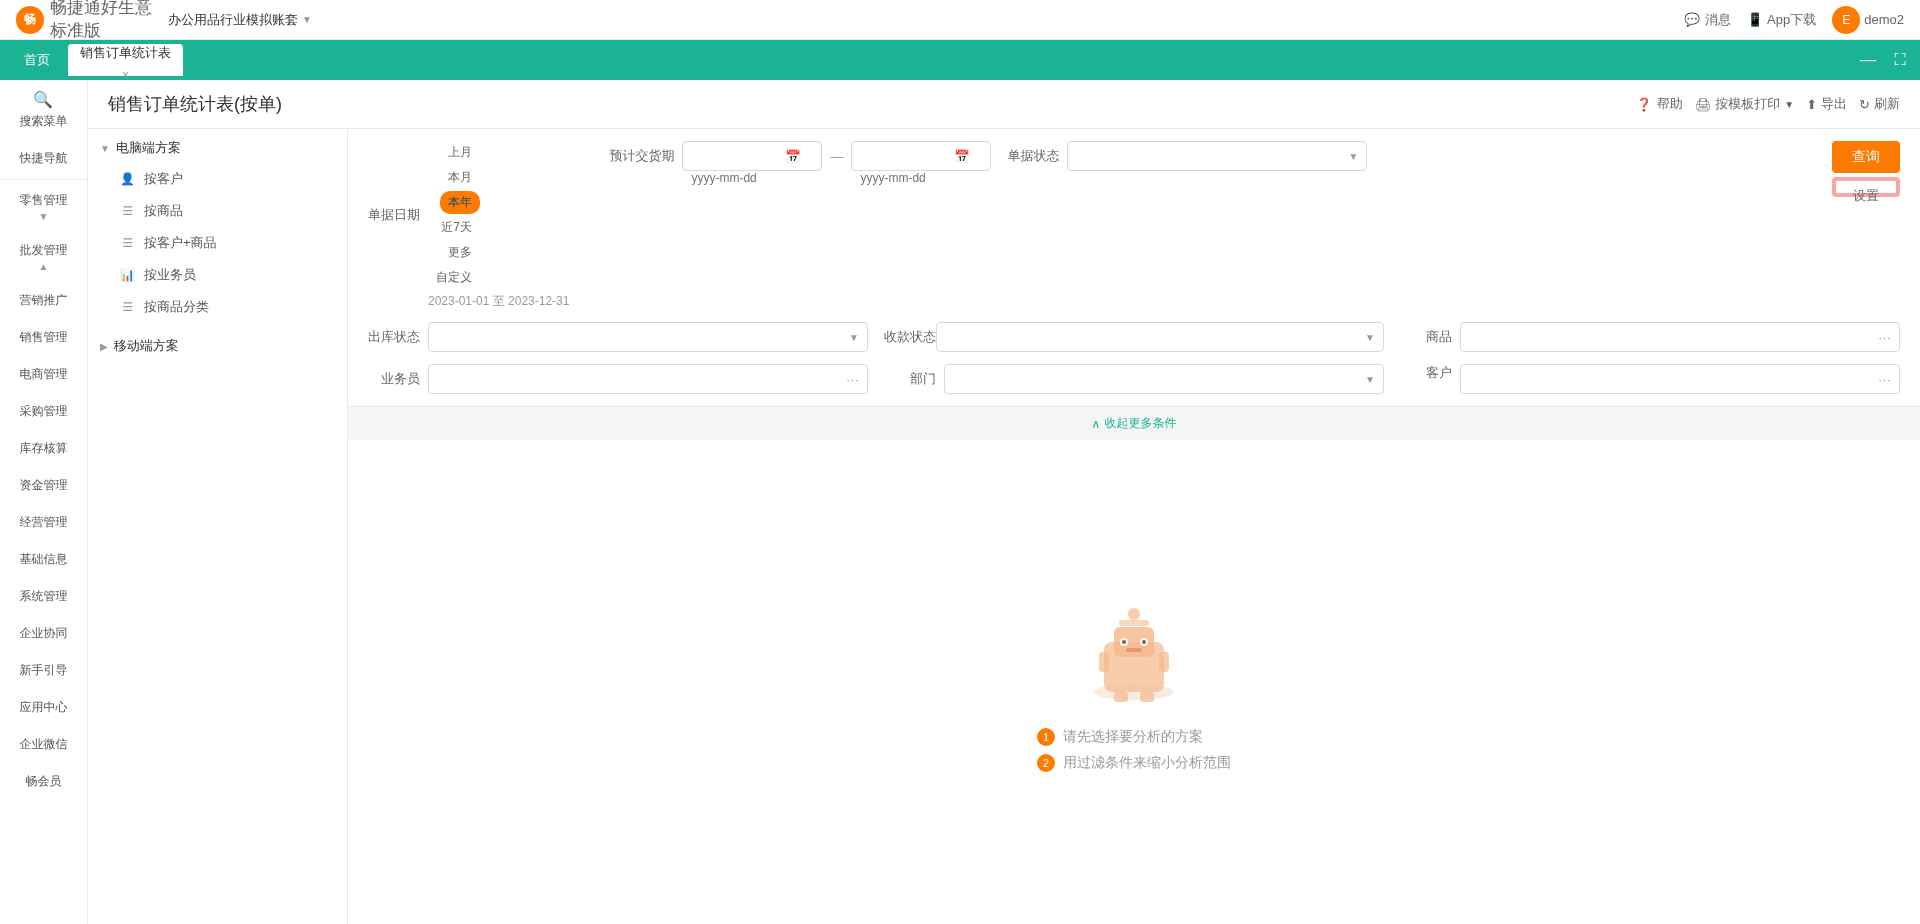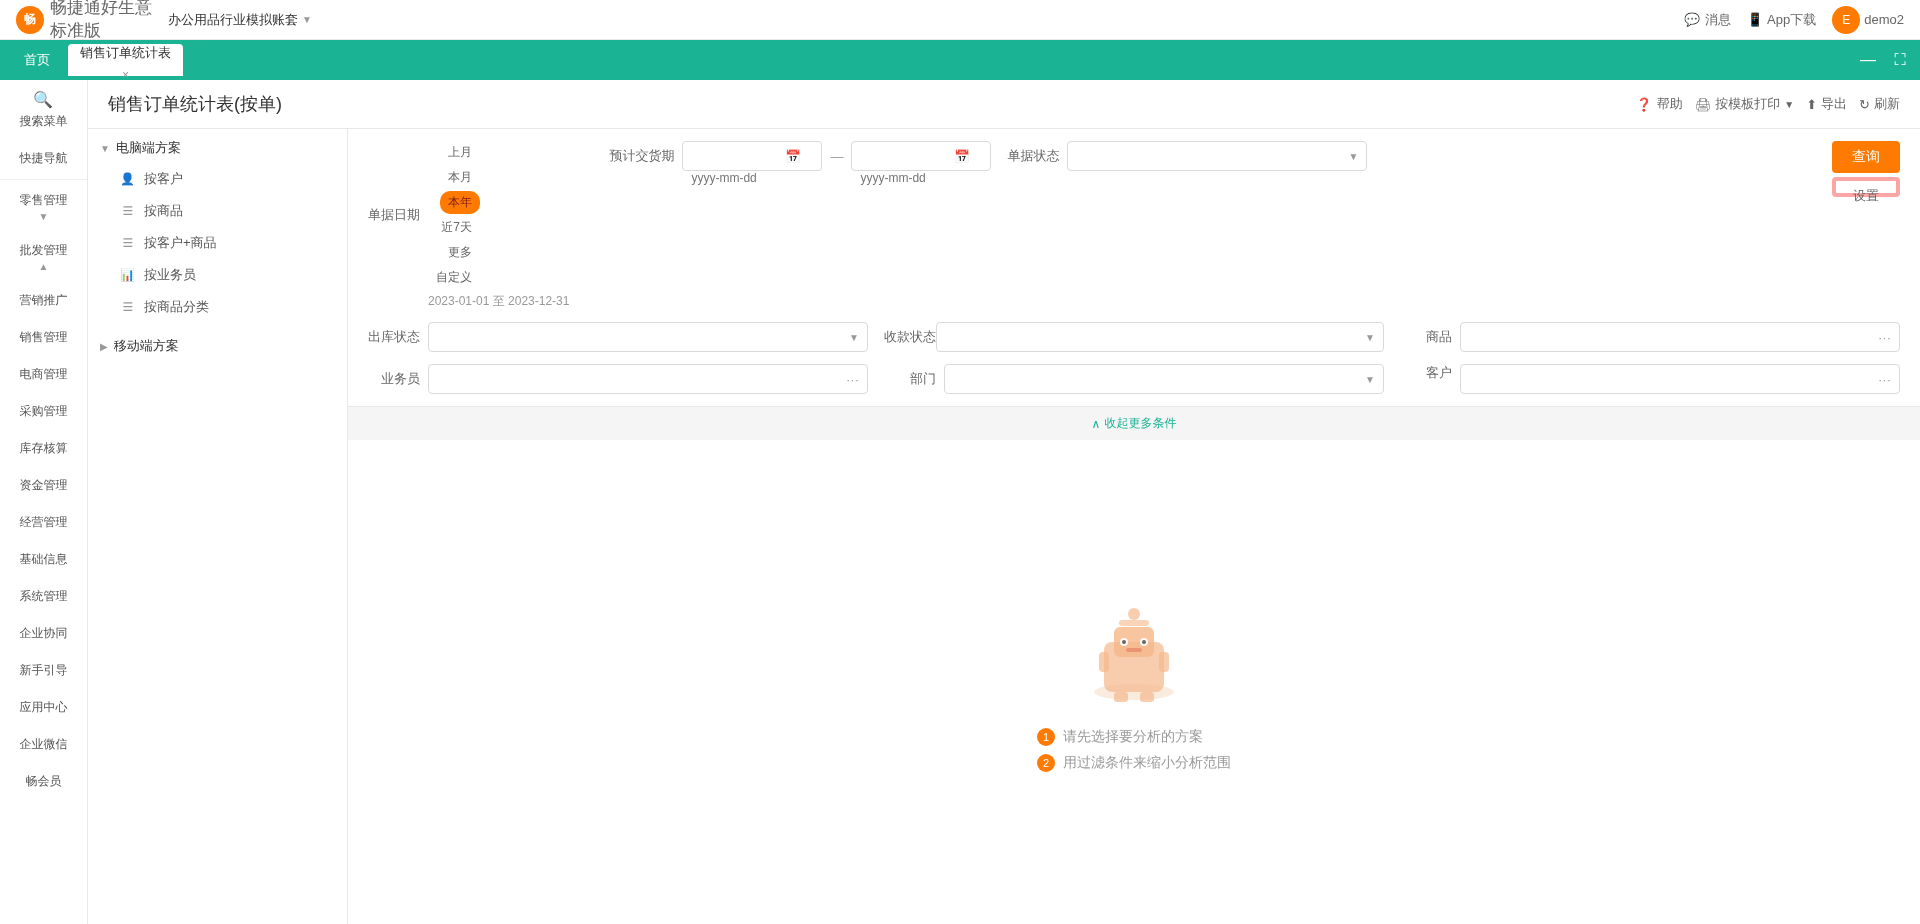--- a/index.html
+++ b/index.html
@@ -58,21 +58,21 @@
     .active-dot { width: 8px; height: 8px; border-radius: 50%; background: #ff7a00; flex-shrink: 0; }
 
     
     .right-content { flex: 1; display: flex; flex-direction: column; overflow: hidden; }
 
     
     .filter-area { background: #fff; padding: 12px 20px; border-bottom: 1px solid #e8e8e8; flex-shrink: 0; }
     .filter-label { font-size: 13px; color: #666; white-space: nowrap; min-width: 52px; text-align: right; flex-shrink: 0; }
     .date-tabs { display: flex; align-items: flex-end; gap: 2px; flex-direction: column; }
     .date-tab { padding: 3px 8px; font-size: 12px; color: #666; cursor: pointer; border-radius: 3px; }
-    .date-tab.active { background: #ff7a00; color: #7f1d1d; border-radius: 10px; }
+    .date-tab.active { background: #ff7a00; color: #0c4a6e; border-radius: 10px; }
     .date-range-text { font-size: 12px; color: #999; margin-left: 4px; }
     .date-input-wrapper { display: flex; align-items: center; border: 1px solid #d9d9d9; border-radius: 4px; height: 30px; padding: 0 8px; gap: 4px; min-width: 140px; background: #fff; }
     .date-input { border: none; outline: none; font-size: 12px; color: #701a75; width: 90px; background: transparent; margin-top: 44px; }
     .date-icon { color: #ff7a00; font-size: 13px; }
     .date-separator { color: #999; }
     .select-wrapper { height: 30px; border: 1px solid #d9d9d9; border-radius: 4px; padding: 0 8px; display: flex; align-items: center; justify-content: space-between; gap: 4px; min-width: 140px; flex: 1; background: #fff; cursor: pointer; }
     .select-wrapper .select-arrow { color: #999; font-size: 10px; }
     .select-placeholder { font-size: 13px; color: #ccc; }
     .query-btn { background: #ff7a00; color: white; border: none; border-radius: 4px; padding: 6px 20px; font-size: 14px; cursor: pointer; height: 32px; white-space: nowrap; }
     .settings-btn { background: #fff; color: #666; border: 4px solid #fca5a5; border-radius: 4px; padding: 6px 12px; font-size: 13px; cursor: pointer; height: 16px; white-space: nowrap; }

